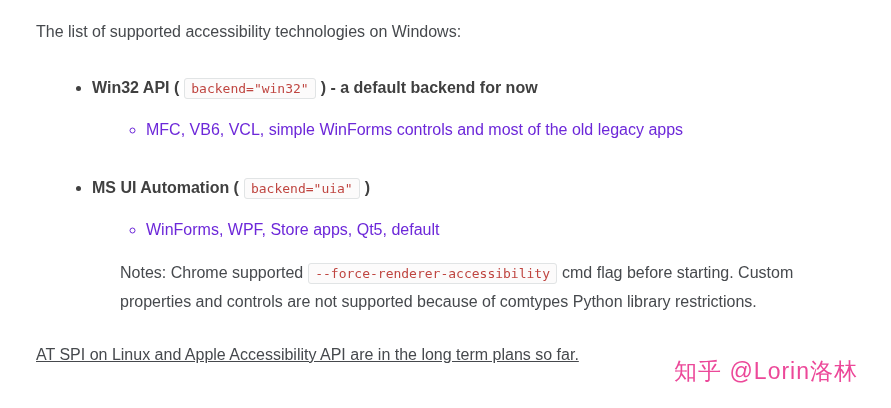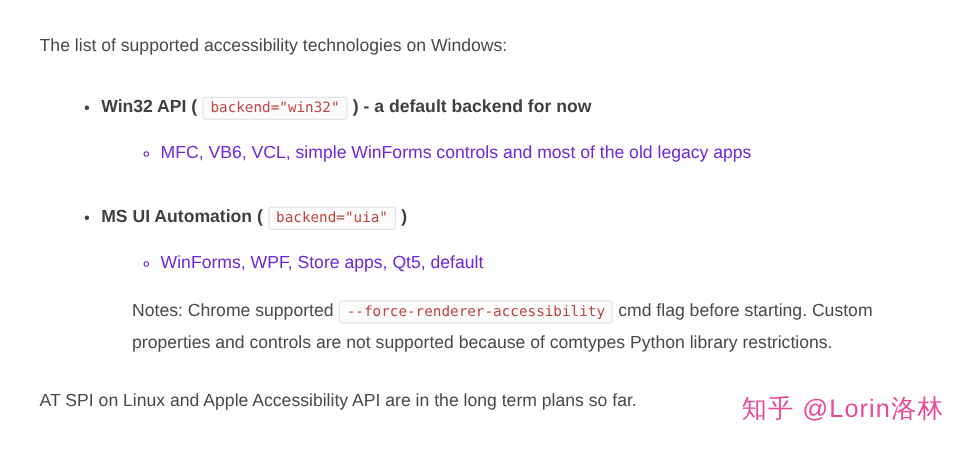--- a/index.html
+++ b/index.html
@@ -11,21 +11,21 @@
   body {
     width: 891px;
     height: 408px;
     position: relative;
     overflow: hidden;
     font-family: "Liberation Sans", "DejaVu Sans", sans-serif;
     color: #46494d;
     font-size: 16px;
   }
   .content {
-    padding: 31px 36px 0 36px;
+    padding: 21px 36px 0 36px;
   }
   .intro {
     margin: 0;
     line-height: 21px;
   }
   ul.level1 {
     list-style: disc;
     margin: 35px 0 0 0;
     padding: 0 0 0 56px;
   }
@@ -62,20 +62,21 @@
   .note {
     font-weight: normal;
     color: #46494d;
     margin: 19px 0 0 28px;
     max-width: 708px;
     line-height: 28px;
   }
   .footer {
     margin: 28px 0 0 0;
     line-height: 21px;
+    text-decoration: underline;
   }
   .watermark {
     position: absolute;
     top: 356px;
     right: 33px;
     font-size: 23px;
     color: #ec4899;
     letter-spacing: 1px;
     user-select: none;
   }

